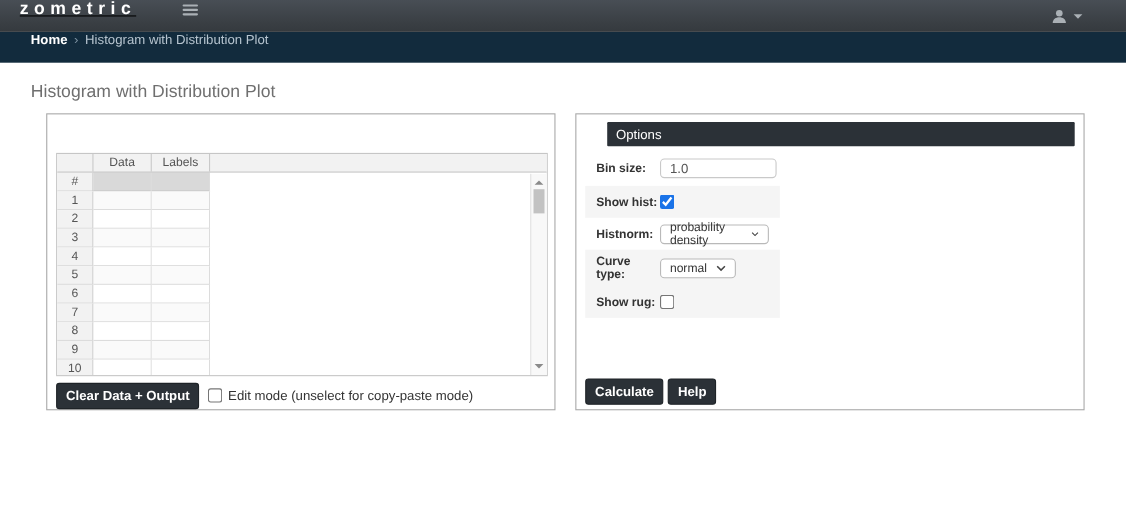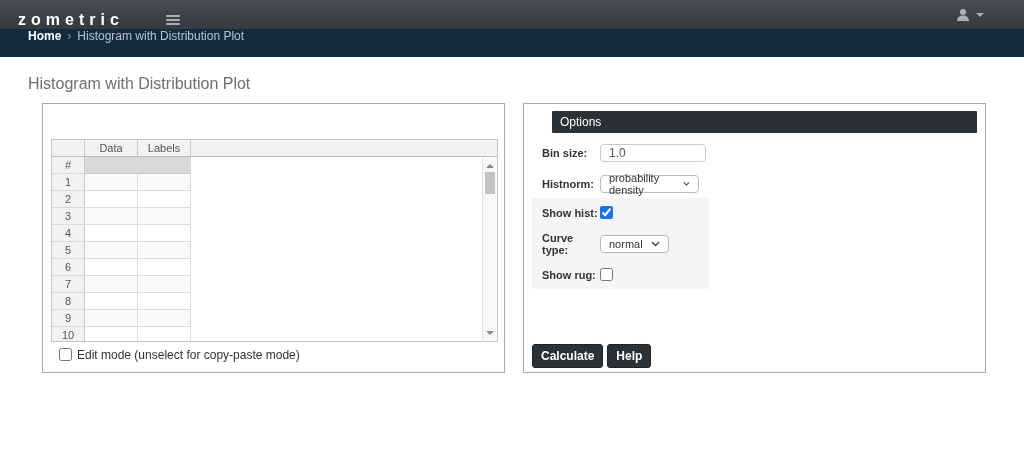--- a/index.html
+++ b/index.html
@@ -3,21 +3,21 @@
 <meta charset="utf-8">
 <style>
   * { box-sizing: border-box; margin: 0; padding: 0; }
   html, body { width: 1024px; height: 468px; background: #ffffff; overflow: hidden; }
   body { font-family: "Liberation Sans", sans-serif; position: relative; }
 
   
   .navbar {
     height: 29px; width: 100%;
     background: linear-gradient(#484e55, #3a3f44 70%, #353a3e);
-    display: flex; align-items: flex-end; position: relative;
+    display: flex; align-items: flex-start; position: relative; text-decoration: underline;
   }
   .brand {
     color: #ffffff; font-size: 16px; font-weight: bold;
     letter-spacing: 5px; margin-left: 18px; cursor: pointer;
   }
   .hamburger { margin-left: 38px; display: inline-flex; flex-direction: column; gap: 2px; cursor: pointer; padding: 4px; }
   .hamburger span { display: block; width: 14px; height: 2px; background: #aab0b5; border-radius: 1px; }
   .nav-right { position: absolute; right: 40px; top: 0; height: 100%; display: flex; align-items: center; gap: 5px; cursor: pointer; }
   .caret-down {
     width: 0; height: 0; border-left: 4px solid transparent;
@@ -227,48 +227,49 @@
           <span class="tri-up"></span>
         </div>
       <div class="scroll-thumb"></div>
       <div class="scroll-arrow down">
           <span class="tri-down"></span>
         </div>
     </div>
   </div>
 
   <div class="data-controls">
+    <button class="btn-dark">Clear Data + Output</button>
     <span class="edit-mode">
       <input type="checkbox" id="editmode" style="">
       <label for="editmode">Edit mode (unselect for copy-paste mode)</label>
     </span>
   </div>
 </div>
 
 <div class="panel panel-options">
   <div class="panel-header">Options</div>
 
   <div class="opt-form">
     <div class="opt-row tall">
       <span class="opt-label">Bin size:</span>
       <input class="opt-input" type="text" value="1.0" style="">
+    </div>
+    <div class="opt-row alt">
+      <span class="opt-label">Show hist:</span>
+      <input type="checkbox" checked="" style="">
     </div>
     <div class="opt-row">
       <span class="opt-label">Histnorm:</span>
       <span class="fake-select">
         <span>probability density</span>
         <svg width="9" height="6" viewBox="0 0 9 6">
           <path d="M1 1 L4.5 4.5 L8 1" stroke="#444" fill="none" stroke-width="1.4"></path>
         </svg>
       </span>
     </div>
-    <div class="opt-row alt">
-      <span class="opt-label">Show hist:</span>
-      <input type="checkbox" checked="" style="">
-    </div>
     <div class="opt-row alt tall">
       <span class="opt-label">Curve type:</span>
       <span class="fake-select">
         <span>normal</span>
         <svg width="9" height="6" viewBox="0 0 9 6">
           <path d="M1 1 L4.5 4.5 L8 1" stroke="#444" fill="none" stroke-width="1.4"></path>
         </svg>
       </span>
     </div>
     <div class="opt-row alt">

